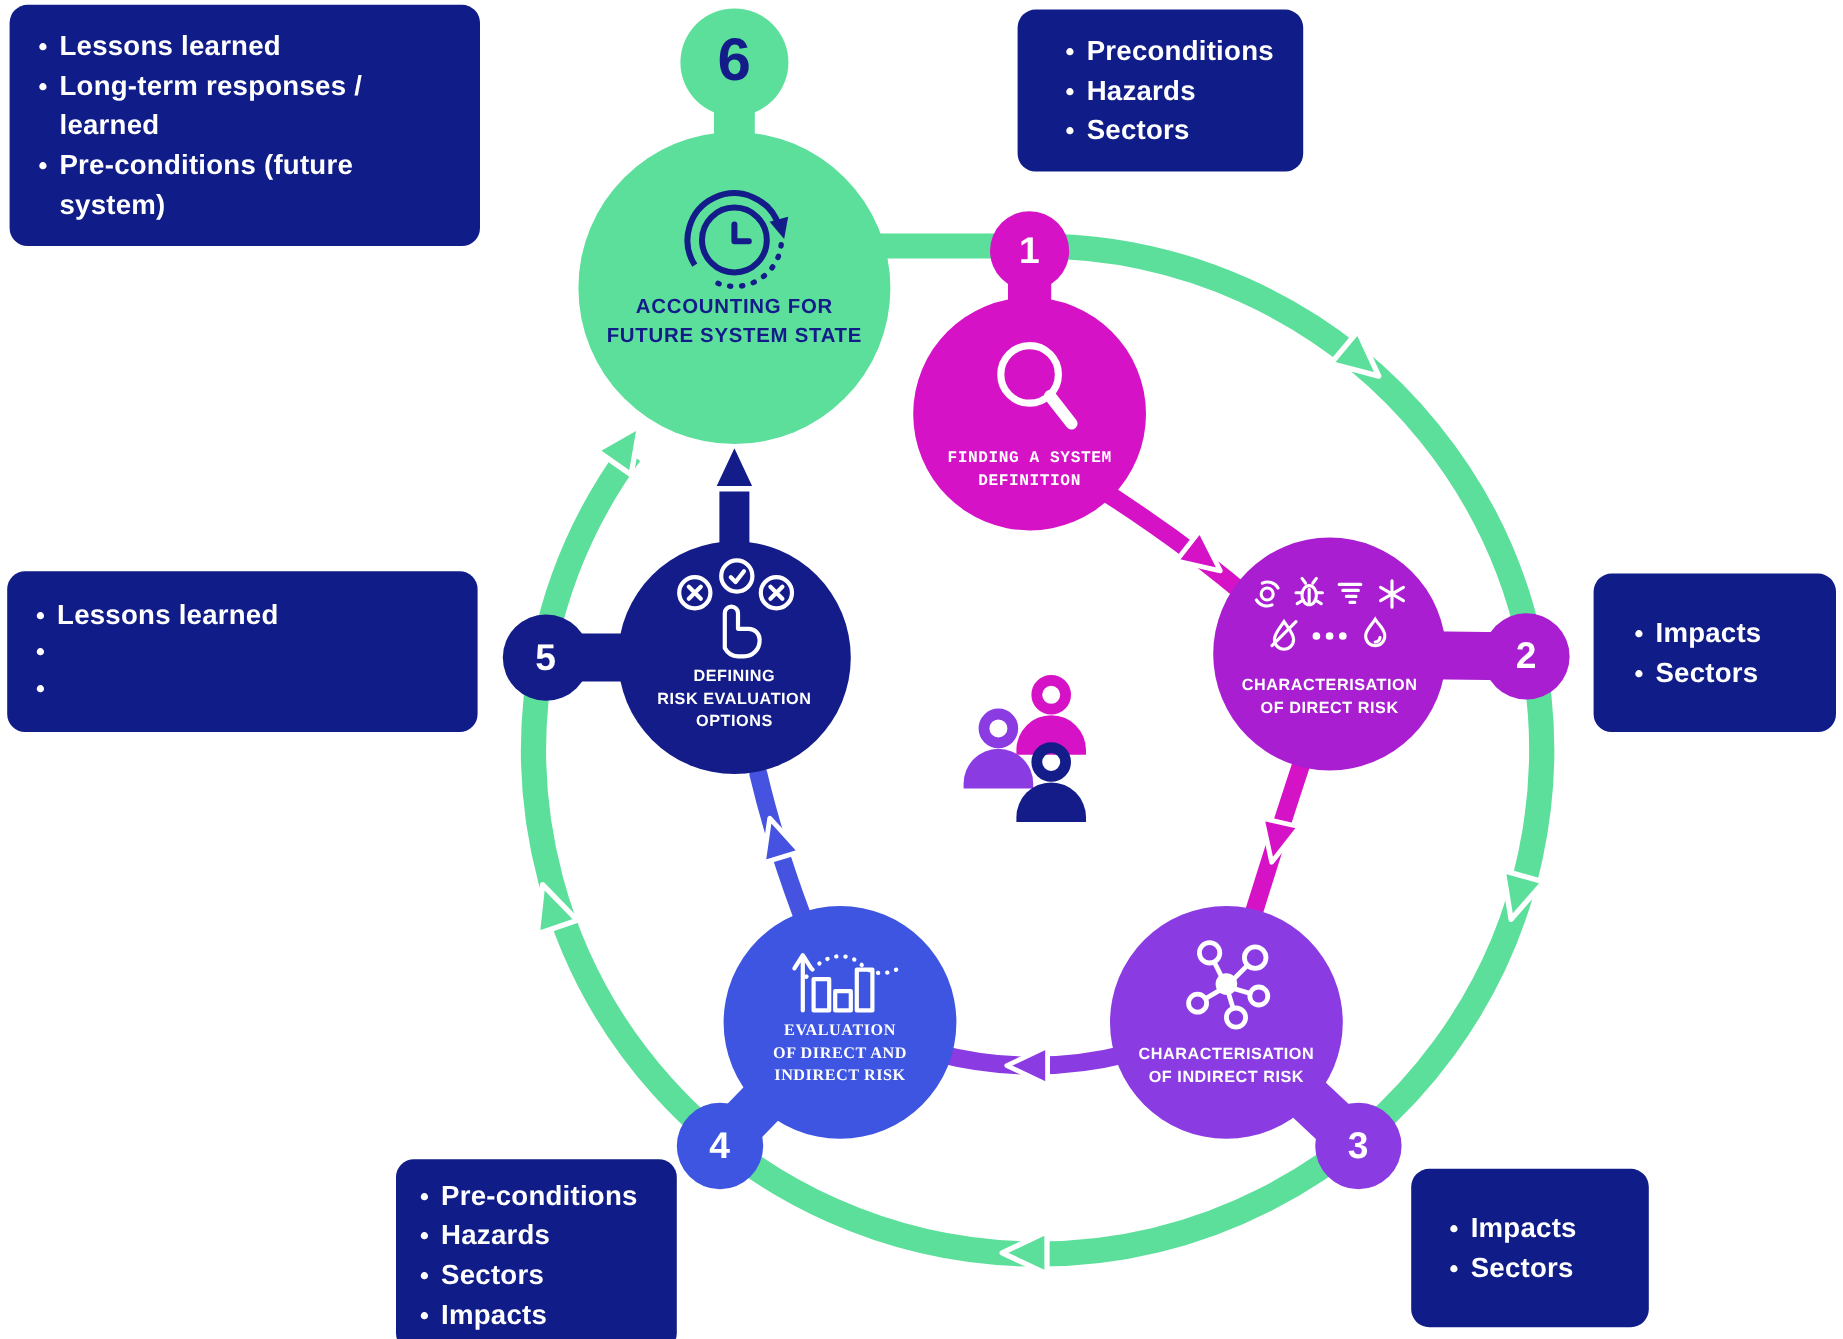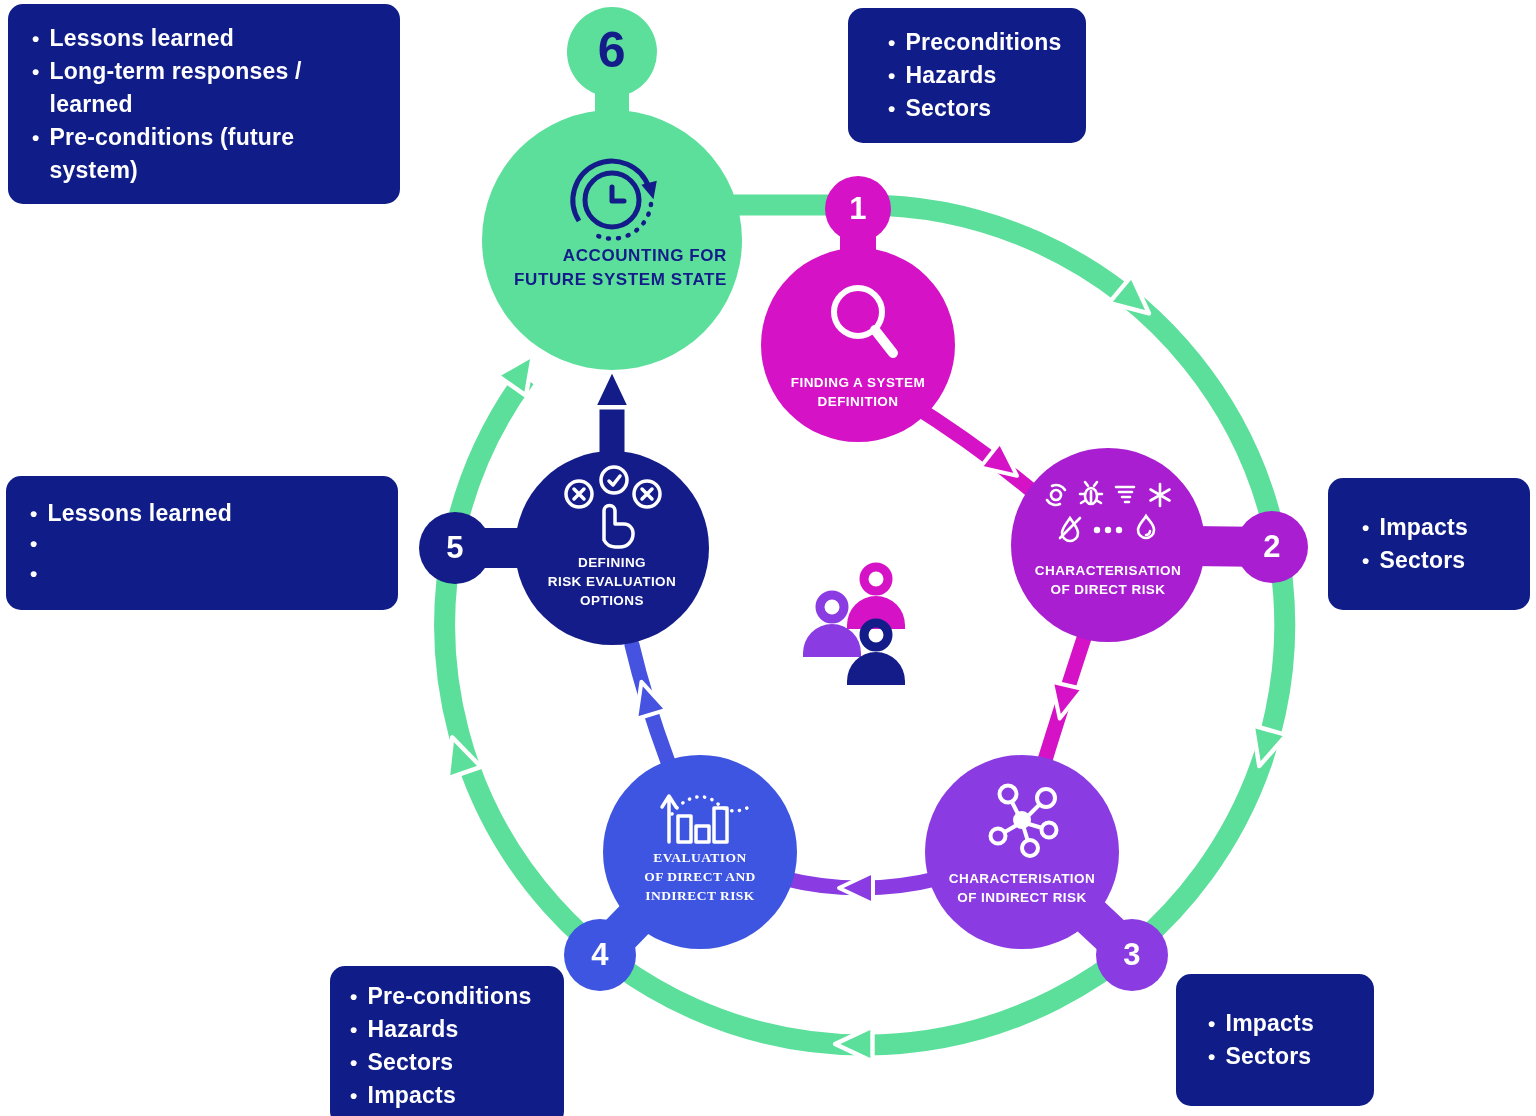--- a/index.html
+++ b/index.html
@@ -10,21 +10,21 @@
   .stage svg { position:absolute; left:0; top:0; }
   .overlay { position:absolute; transform:translate(-50%,-50%); text-align:center; }
   .node-num {
     color:#ffffff; font-weight:bold; font-size:31px; letter-spacing:.5px;
   }
   .node-num.big { color:#131C88; font-size:50px; }
   .node-label {
     color:#ffffff; font-weight:bold; font-size:13.5px; line-height:1.42;
     letter-spacing:.45px; white-space:pre-line; width:230px;
   }
-  .node-label.navy { color:#131C88; font-size:17px; letter-spacing:.6px;text-align:right; }
+  .node-label.navy { color:#131C88; font-size:17px; letter-spacing:.6px; }
   .callout {
     position:absolute; background:#101C87; border-radius:15px; color:#ffffff;
     padding:18px 24px; box-sizing:border-box; display:flex; flex-direction:column;
     justify-content:center;
   }
   .callout-item {
     display:flex; align-items:baseline; font-size:23px; font-weight:600;
     line-height:1.43; letter-spacing:.2px;
   }
   .callout-item .bullet { margin-right:10px; font-size:21px; }
@@ -185,21 +185,21 @@
   </g>
 </svg>
 
 <div class="overlay node-num" style="left:858px;  top:209px;">1</div>
 <div class="overlay node-num" style="left:1272px; top:547px;">2</div>
 <div class="overlay node-num" style="left:1132px; top:955px;">3</div>
 <div class="overlay node-num" style="left:600px;  top:955px;">4</div>
 <div class="overlay node-num" style="left:455px;  top:548px;">5</div>
 <div class="overlay node-num big" style="left:612px;  top:50px;">6</div>
 
-<div class="overlay node-label" style="left:858px;  top:392px;">FINDING A SYSTEM
+<div class="overlay node-label" style="left:858px;  top:392px;font-family:Liberation Mono, monospace;">FINDING A SYSTEM
 DEFINITION</div>
 <div class="overlay node-label" style="left:1108px; top:580px;">CHARACTERISATION
 OF DIRECT RISK</div>
 <div class="overlay node-label" style="left:1022px; top:888px;">CHARACTERISATION
 OF INDIRECT RISK</div>
 <div class="overlay node-label" style="left:700px;  top:877px;font-family:Liberation Serif, serif;">EVALUATION
 OF DIRECT AND
 INDIRECT RISK</div>
 <div class="overlay node-label" style="left:612px;  top:582px;">DEFINING
 RISK EVALUATION

